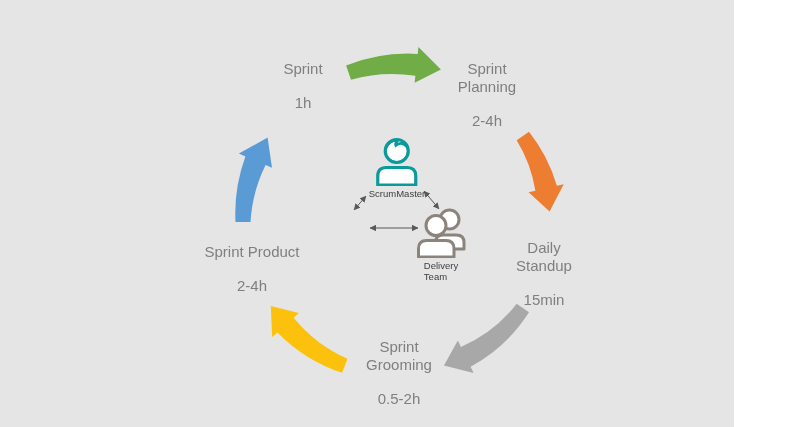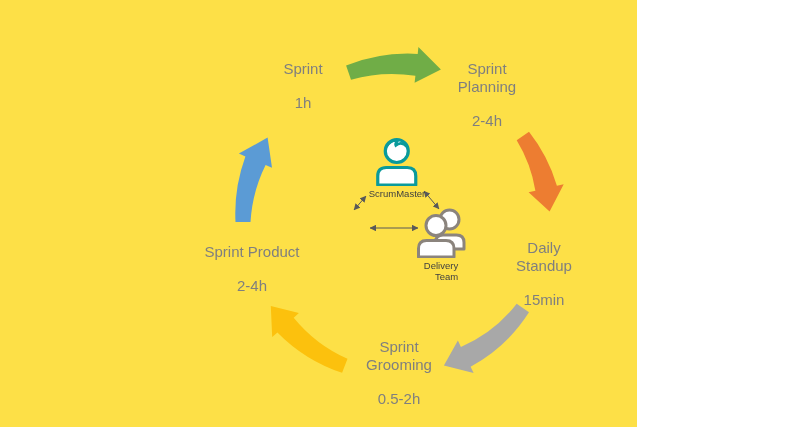--- a/index.html
+++ b/index.html
@@ -1,19 +1,19 @@
 <!DOCTYPE html>
 <html style="--stage-text: #7f7f7f; --role-text: #404040; --connector: #595959; --background: #ffffff;"><head>
 <meta charset="utf-8">
 <style>
   html,body{margin:0;padding:0;background:#ffffff;}
   #canvas{
     position:relative;
-    width:637px;height:427px;
-    background:#fde047;
+    width:734px;height:427px;
+    background:#e5e5e5;
     overflow:hidden;
     font-family:"Liberation Sans", sans-serif;
   }
   #arrows-svg{position:absolute;left:0;top:0;}
   .stage{
     position:absolute;
     transform:translateX(-50%);
     text-align:center;
     color:var(--stage-text,#7f7f7f);
     font-size:15px;
@@ -23,21 +23,21 @@
   .stage-duration{margin-top:16px;}
   .role{
     position:absolute;
     transform:translateX(-50%);
     display:flex;
     flex-direction:column;
     align-items:center;
   }
   .role-label{
     margin-top:3px;
-    text-align:right;
+    text-align:left;
     color:var(--role-text,#404040);
     font-size:9.5px;
     line-height:10.5px;
     white-space:nowrap;
   }
 </style>
 </head>
 <body>
 
 <div id="canvas">

